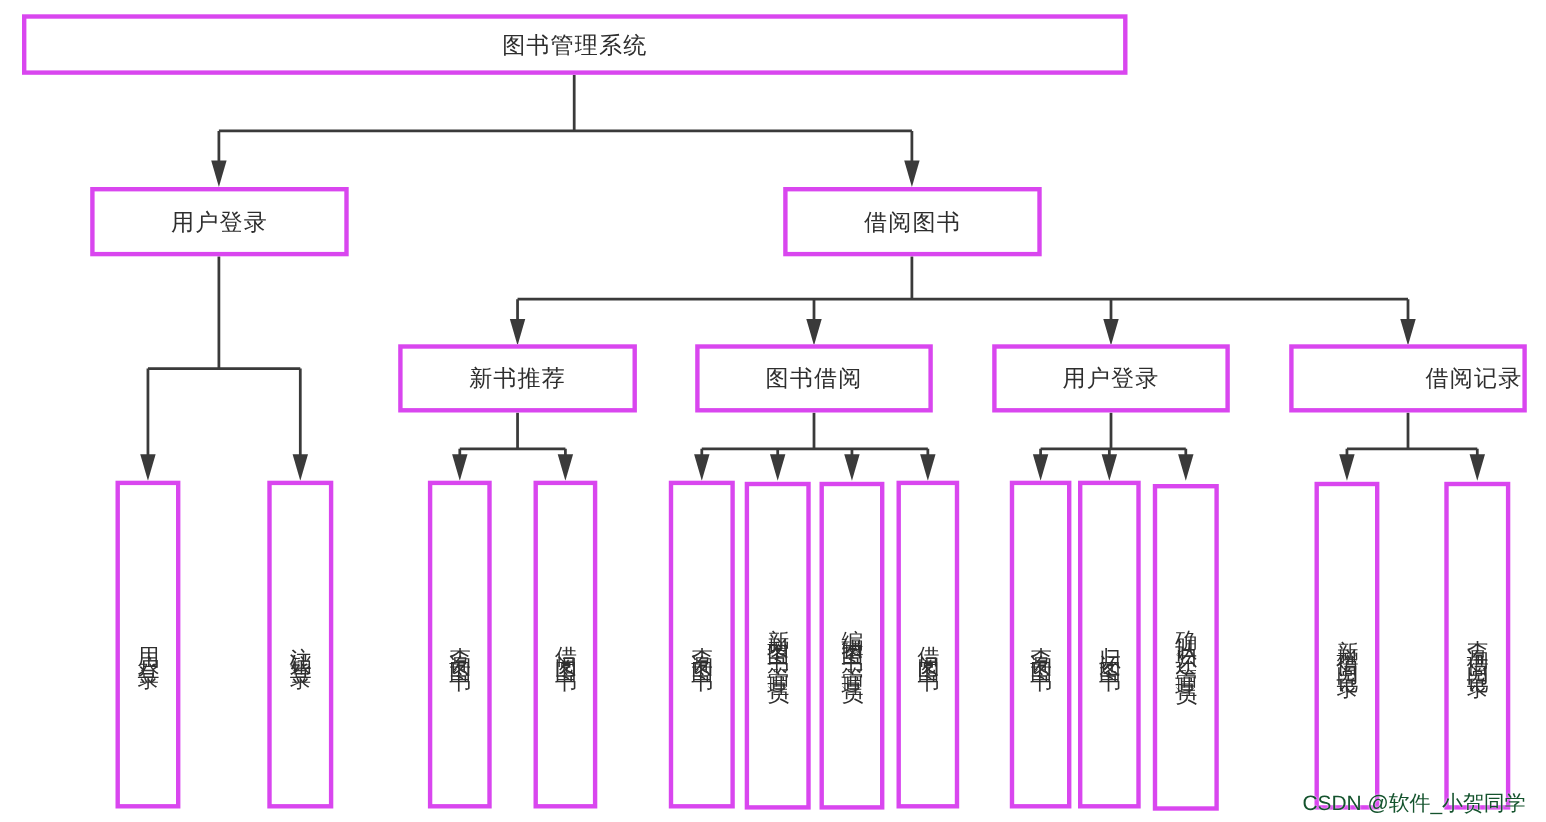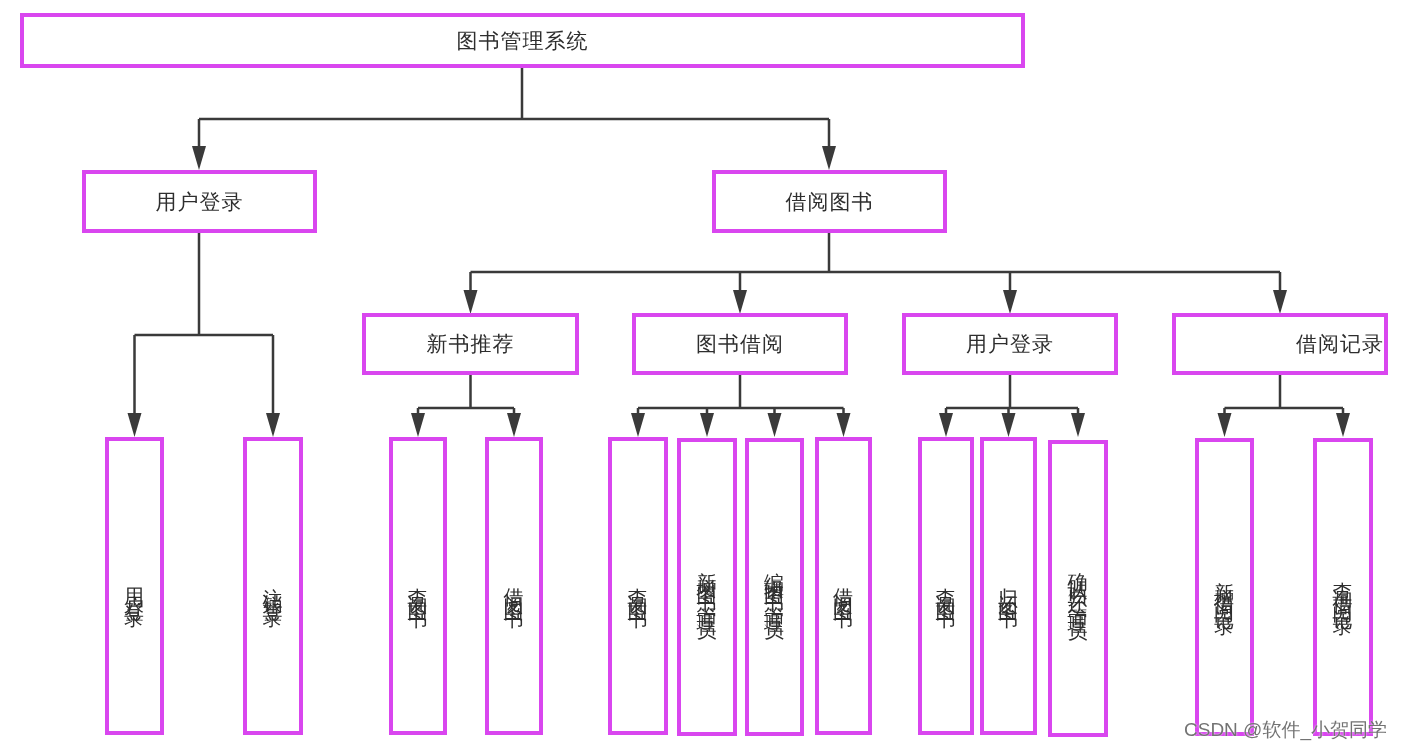--- a/index.html
+++ b/index.html
@@ -46,21 +46,21 @@
     letter-spacing: 7px;
     line-height: 1;
     white-space: nowrap;
   }
   .watermark {
     position: absolute;
     left: 1184px;
     top: 717px;
     width: 221px;
     font-size: 19px;
-    color: #737373;
+    color: #14532d;
     white-space: nowrap;
     text-shadow: 0 0 2px #ffffff;
     z-index: 5;
   }
 </style>
 </head>
 <body>
 
 <div id="stage">
 

